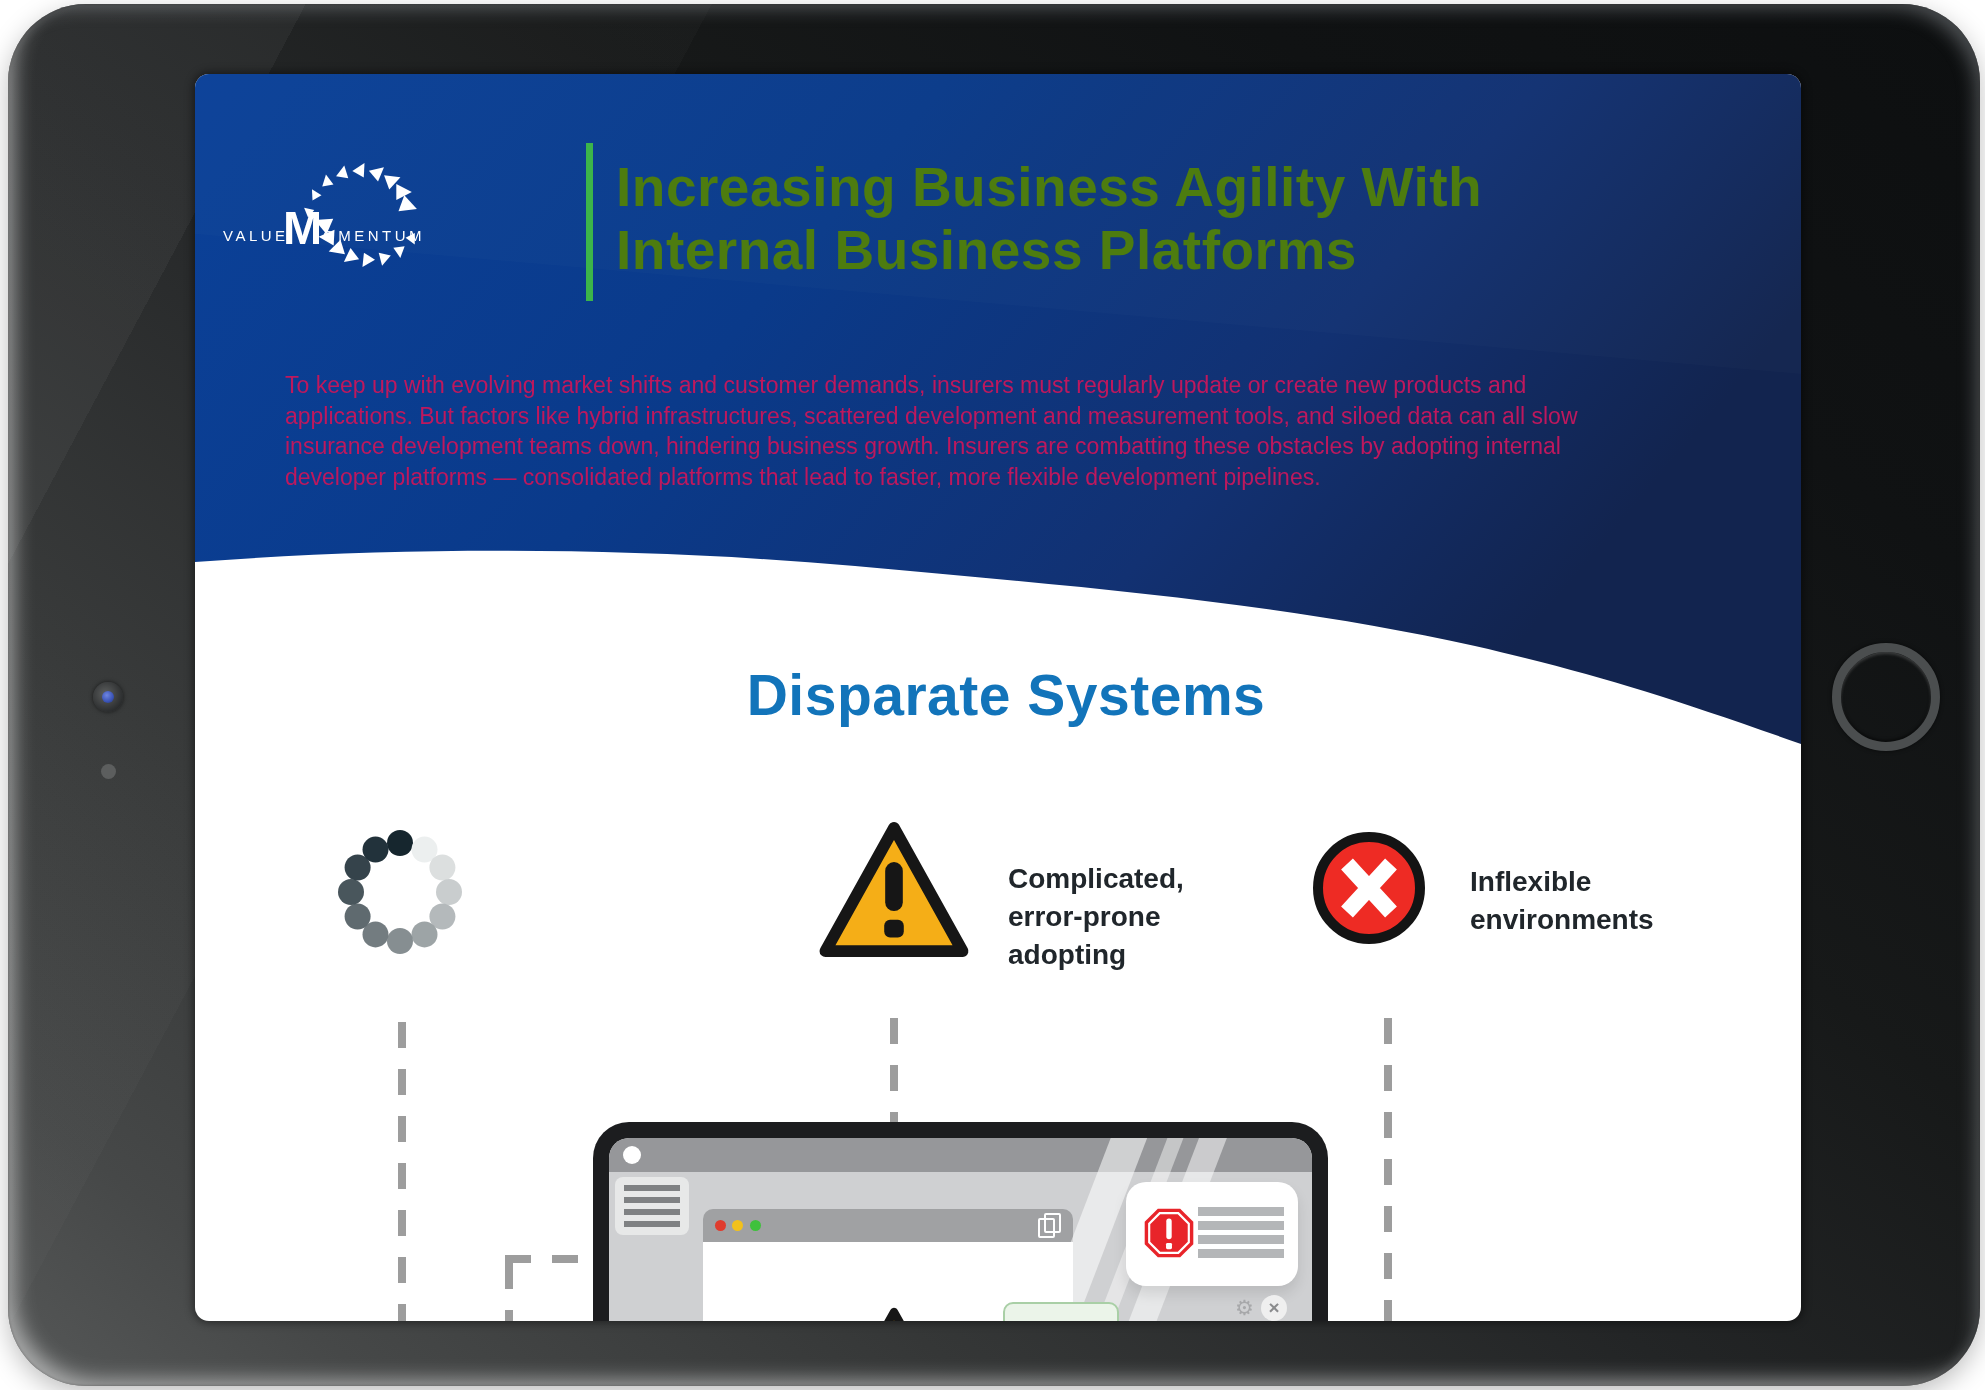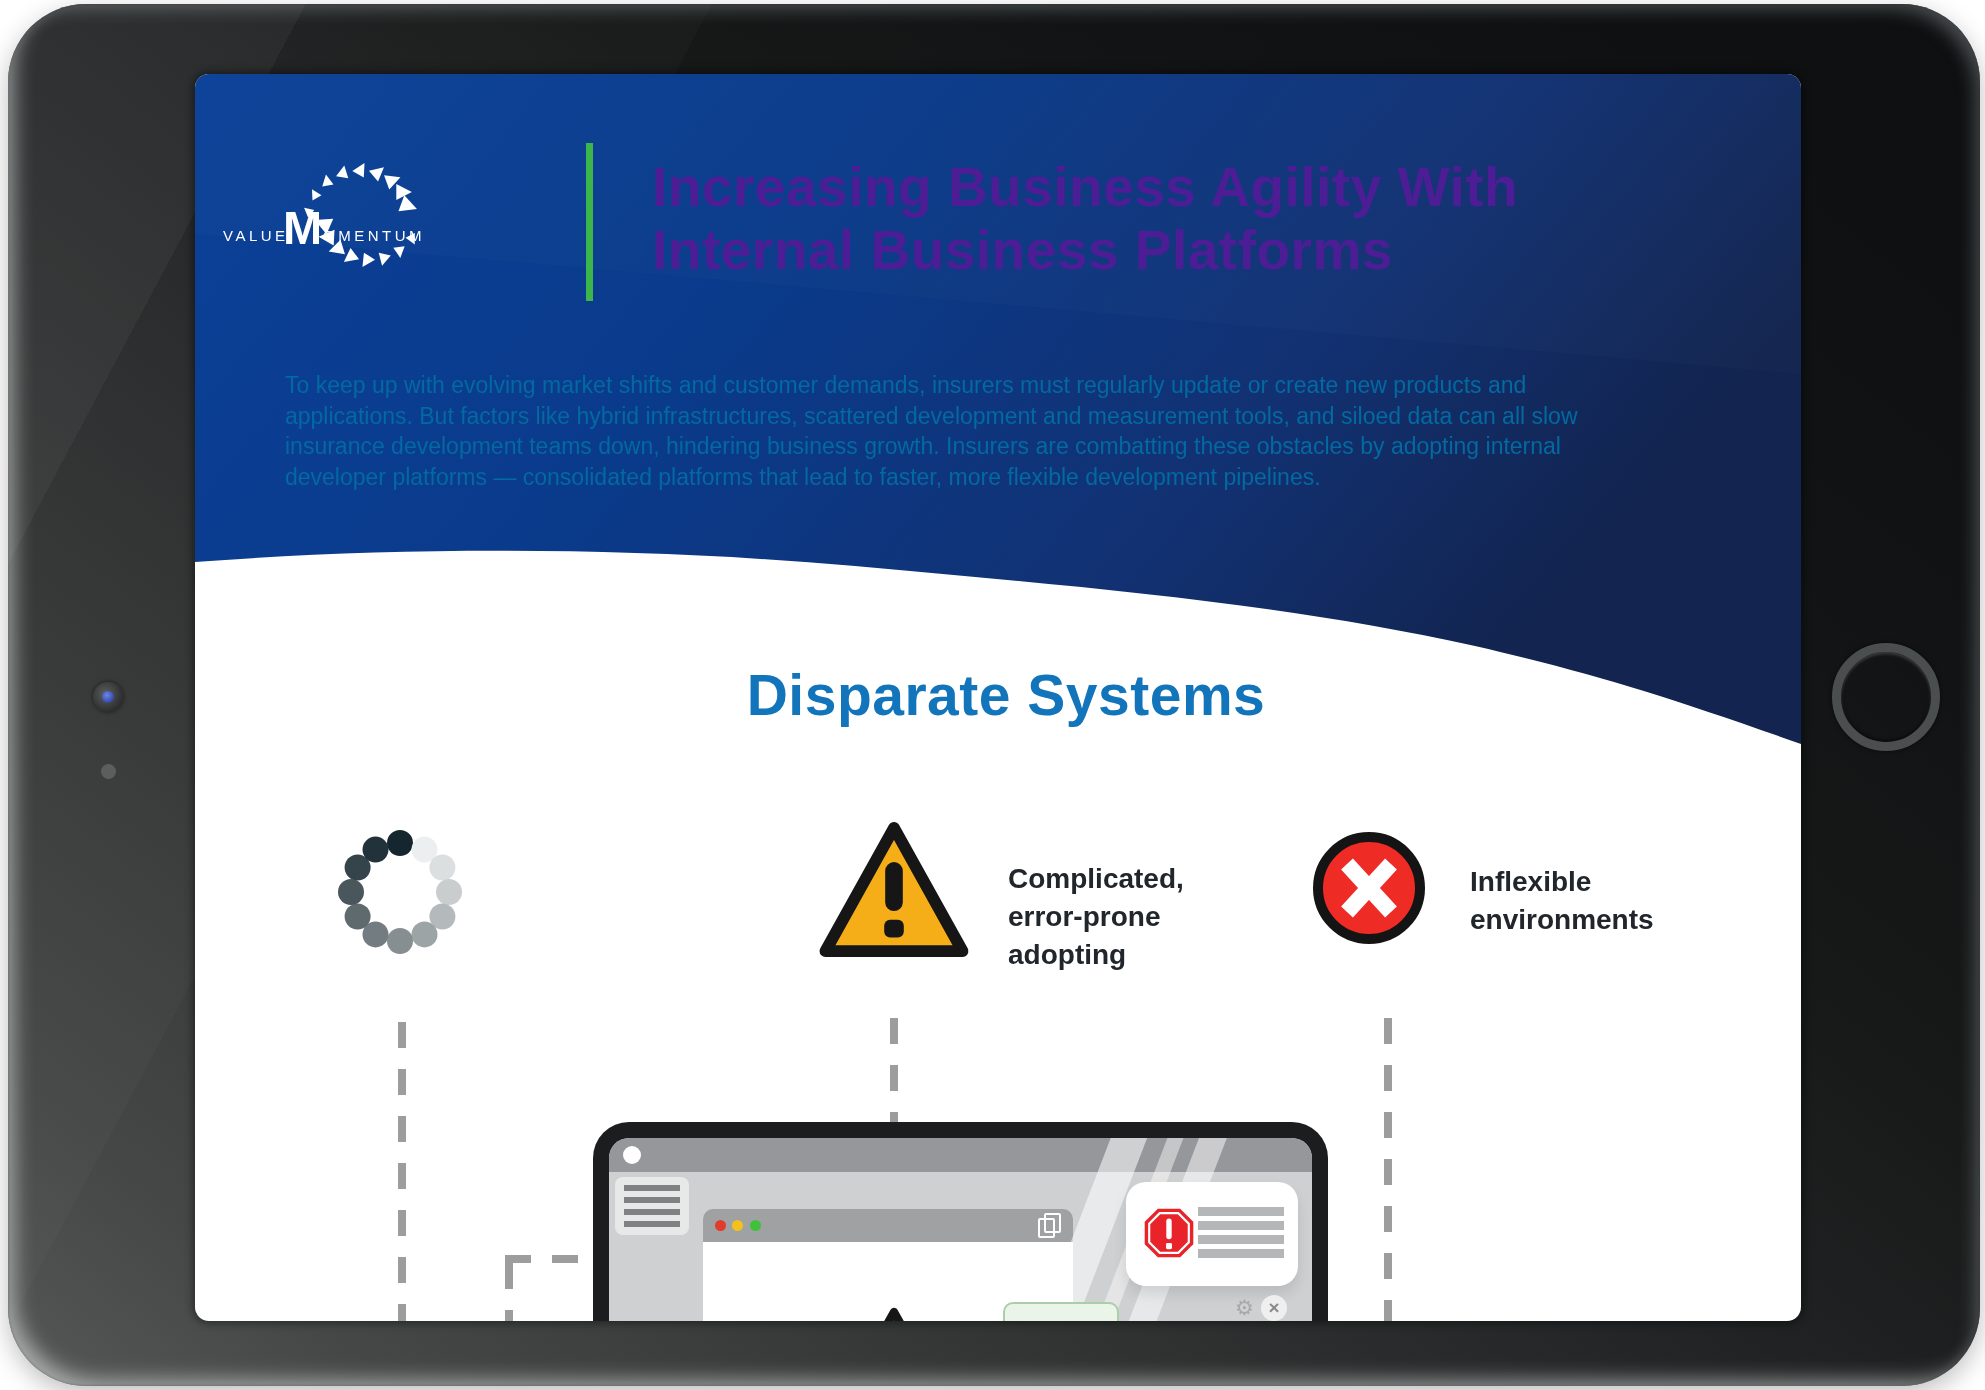--- a/index.html
+++ b/index.html
@@ -32,22 +32,22 @@
   .wave{position:absolute;left:0;top:0;width:1606px;height:680px;display:block;}
 
   .logo{position:absolute;left:18px;top:66px;width:250px;height:170px;}
   .logo svg{width:250px;height:170px;display:block;}
   .logo text{fill:#ffffff;}
   .logo .lg-thin{font-size:15px;letter-spacing:3.5px;font-weight:400;}
   .logo .lg-m{font-size:47px;font-weight:700;}
 
   .divider{position:absolute;left:391px;top:69px;width:7px;height:158px;background:var(--accent-green,#3cb54a);}
 
-  .title{position:absolute;left:457px;top:82px;color:#4c1d95;font-weight:700;font-size:55px;line-height:63px;letter-spacing:0.5px;}
-  .intro{position:absolute;left:90px;top:296px;width:1368px;margin:0;color:#0369a1;font-size:23px;line-height:30.5px;font-weight:400;}
+  .title{position:absolute;left:421px;top:82px;color:#4d7c0f;font-weight:700;font-size:55px;line-height:63px;letter-spacing:0.5px;}
+  .intro{position:absolute;left:90px;top:296px;width:1368px;margin:0;color:#be185d;font-size:23px;line-height:30.5px;font-weight:400;}
 
   .section-title{position:absolute;left:0;top:580px;width:1606px;margin:8px;text-align:center;
     color:var(--section-title-blue,#1274ba);font-size:57px;font-weight:700;letter-spacing:0.5px;}
 
   
   .icon-spinner{position:absolute;left:140px;top:753px;width:130px;height:130px;}
   .icon-warn{position:absolute;left:620px;top:744px;width:158px;height:142px;}
   .icon-cross{position:absolute;left:1114px;top:754px;width:120px;height:120px;}
   .plabel{position:absolute;color:#20262b;font-size:28px;line-height:38px;font-weight:700;}
   .plabel span{display:block;}

